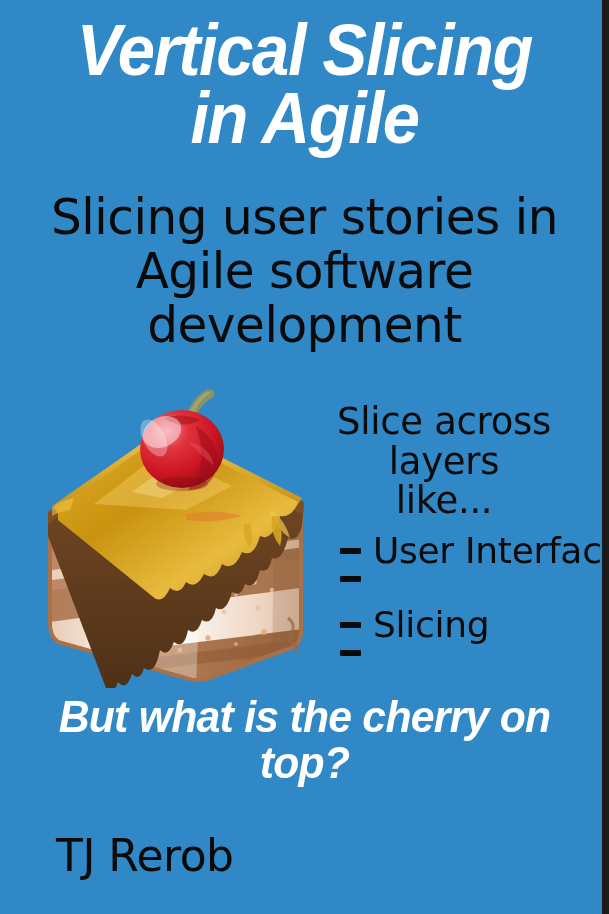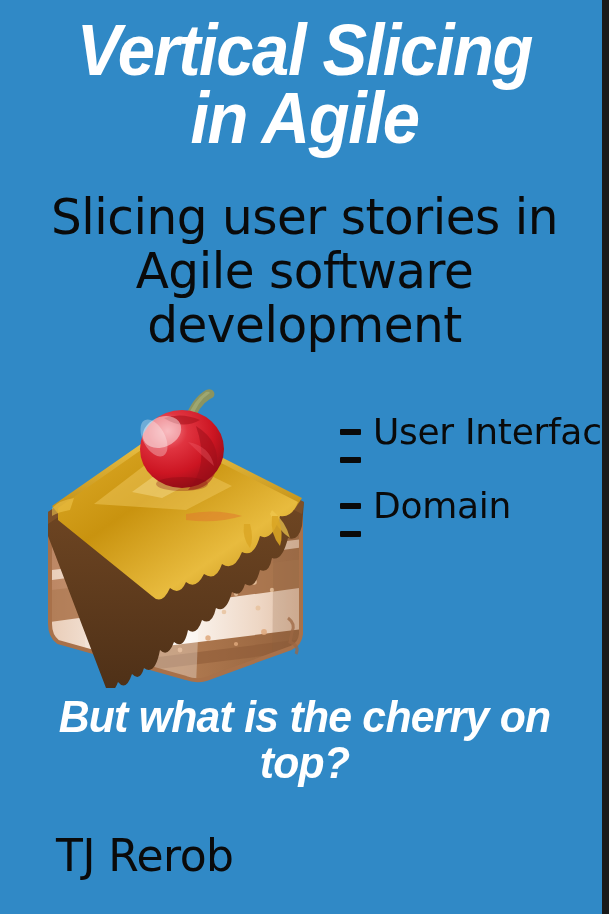--- a/index.html
+++ b/index.html
@@ -318,32 +318,34 @@
       <ellipse cx="118" cy="52" rx="11" ry="20" transform="rotate(-28 118 52)" fill="#ffffff" opacity="0.30"></ellipse>
 
       <path d="M160,40 q26,16 20,44 q-6,20 -28,20 q22,-24 8,-64 Z" fill="#9c0f19" opacity="0.55"></path>
       <path d="M152,56 q22,4 26,24 q-16,-14 -26,-24 Z" fill="#f0606c" opacity="0.35"></path>
 
       <ellipse cx="146" cy="98" rx="26" ry="7" fill="#7e0a12" opacity="0.30"></ellipse>
     </svg>
   </div>
 
   <div class="layers-block">
+    <div class="layers-heading">Slice across layers
+like...</div>
 
     <ul class="layer-list">
       <li>
         <span class="dash"></span>
         <span class="layer-label">User Interface</span>
       </li>
       <li>
         <span class="dash"></span>
       </li>
       <li>
         <span class="dash"></span>
-        <span class="layer-label">Domain</span>
+        <span class="layer-label">Slicing</span>
       </li>
       <li>
         <span class="dash"></span>
       </li>
     </ul>
   </div>
 
   <div class="tagline">But what is the cherry on
 top?</div>
 

